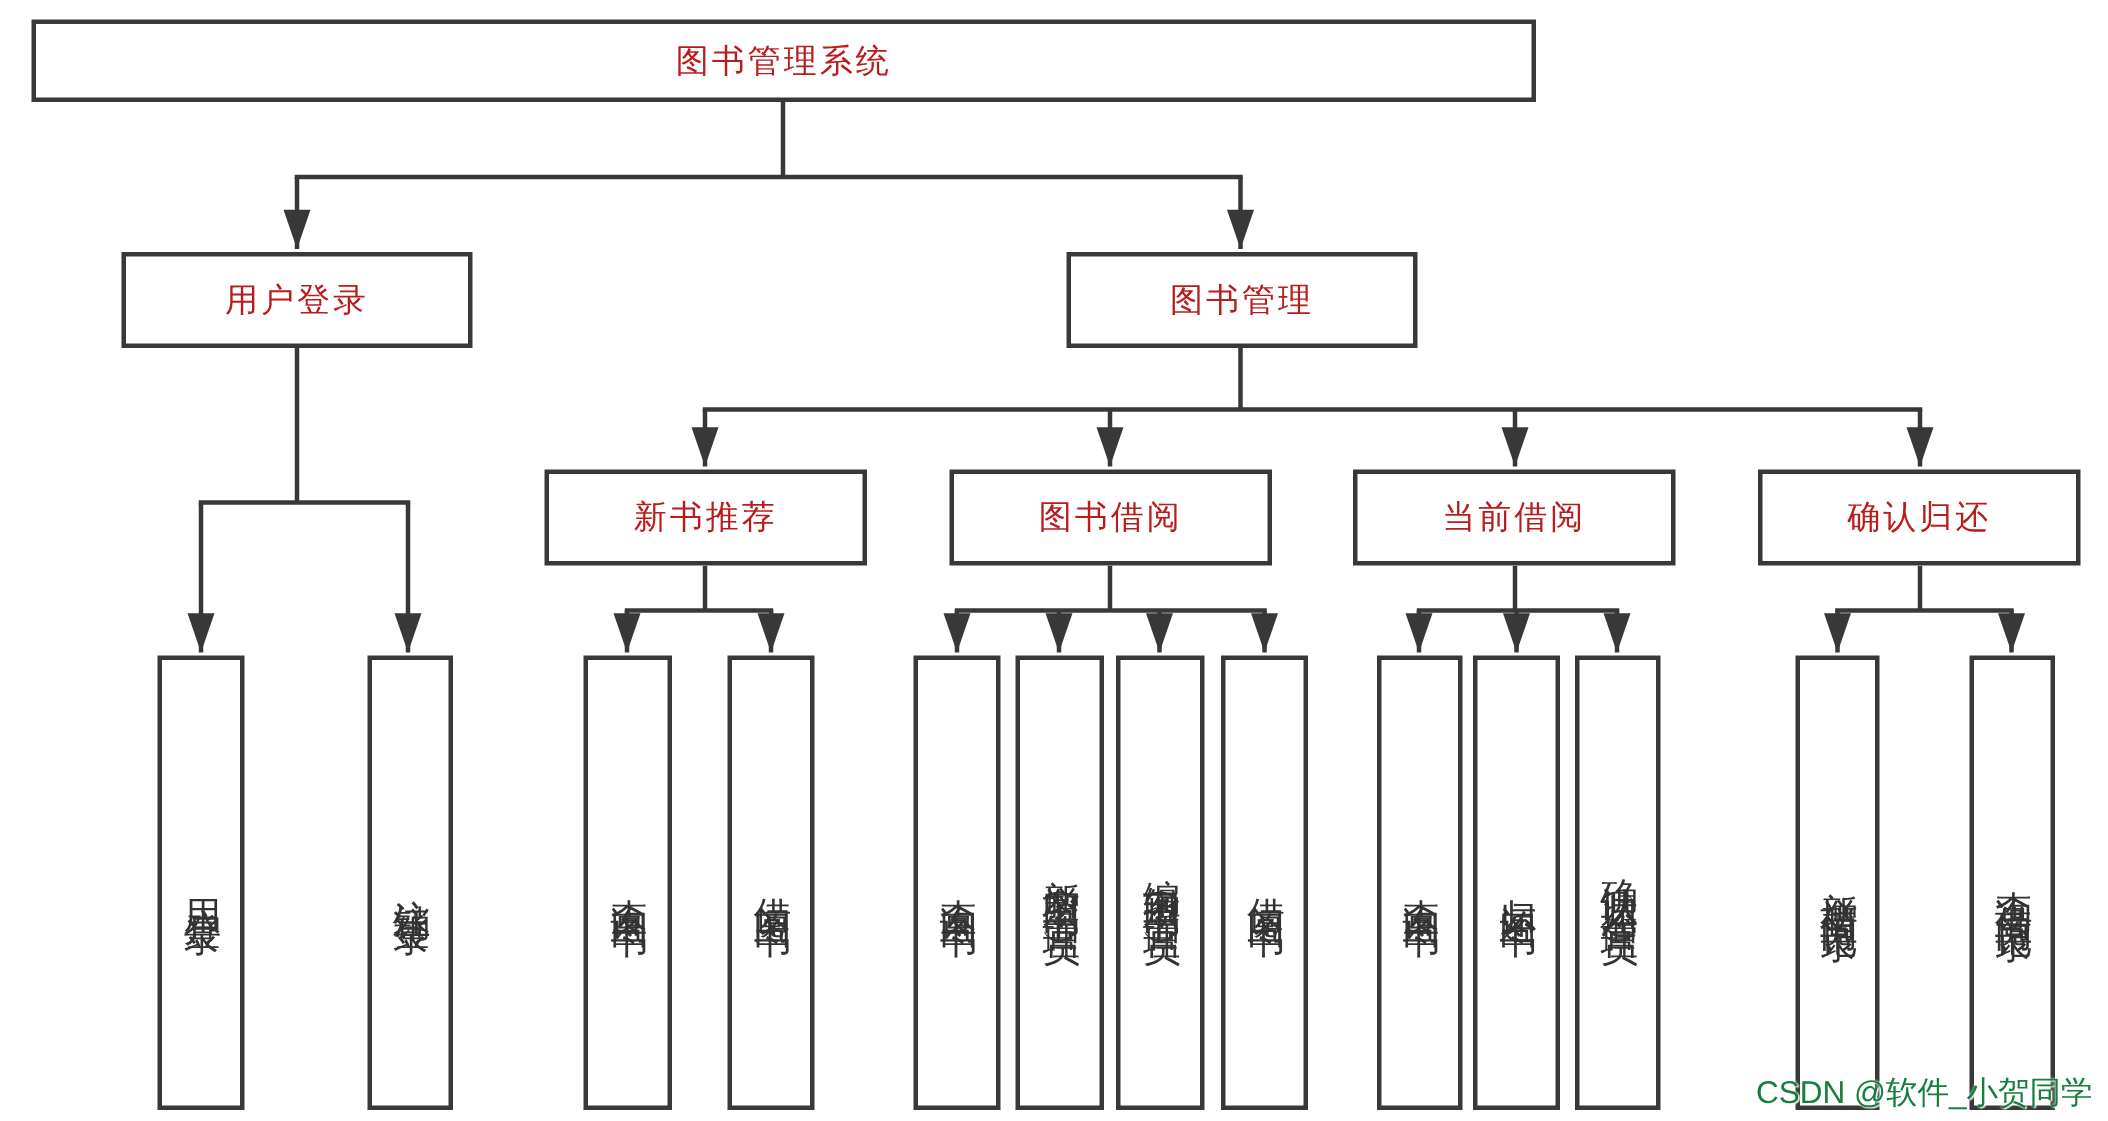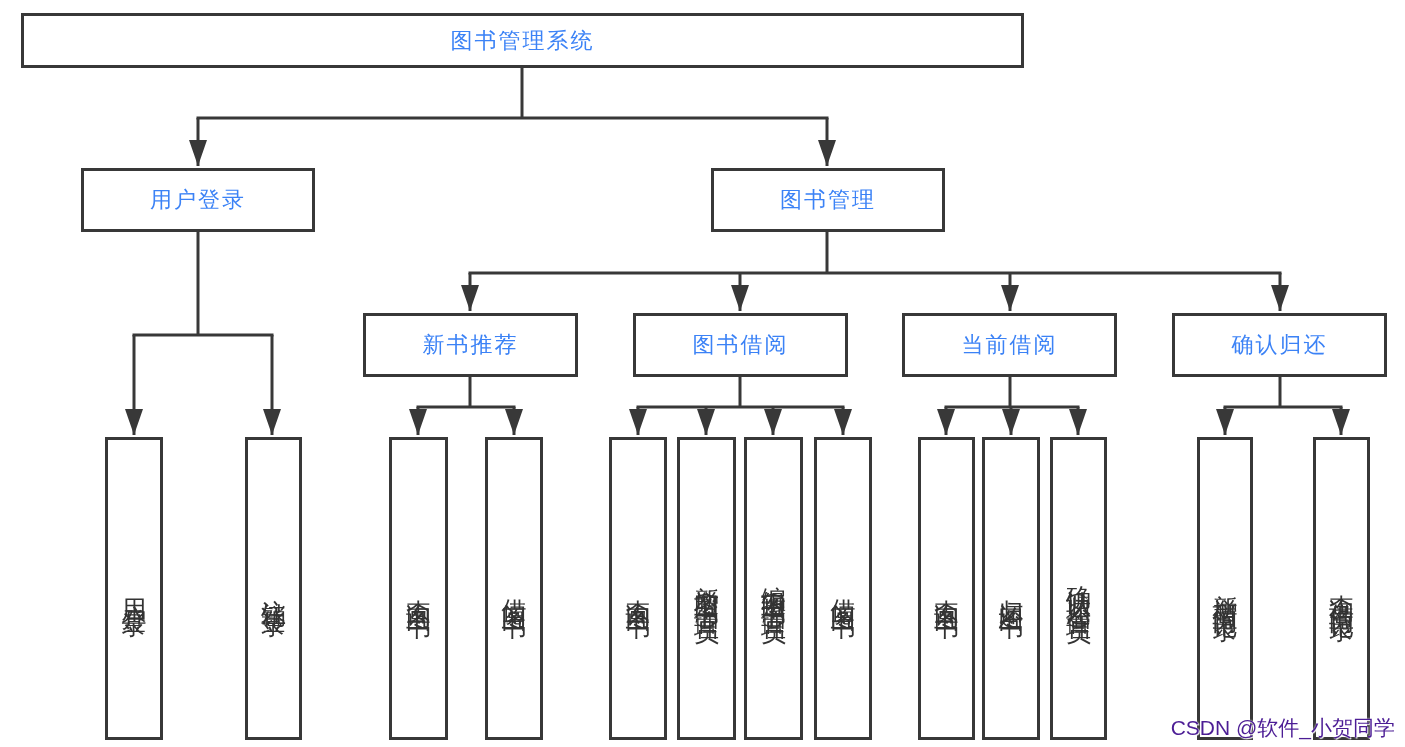--- a/index.html
+++ b/index.html
@@ -23,36 +23,36 @@
     background:#ffffff;
     border:3px solid #383838;
     display:flex;
     align-items:center;
     justify-content:center;
     color:#333333;
   }
   .box.h span{
     font-size:22px;
     letter-spacing:2px;
-    color:#3b82f6;
+    color:#b91c1c;
     white-space:nowrap;
   }
   .box.v span{
     writing-mode:vertical-rl;
     font-size:25px;
     letter-spacing:5px;
     color:#333333;
     line-height:1;
   }
   .watermark{
     position:absolute;
     top:714px;
     right:10px;
     font-size:21px;
-    color:#4c1d95;
+    color:#15803d;
     text-shadow:0 0 2px #ffffff, 1px 1px 1px #ffffff;
     z-index:10;
     white-space:nowrap;
   }
 </style>
 </head>
 <body>
 
 <div class="canvas">
 

